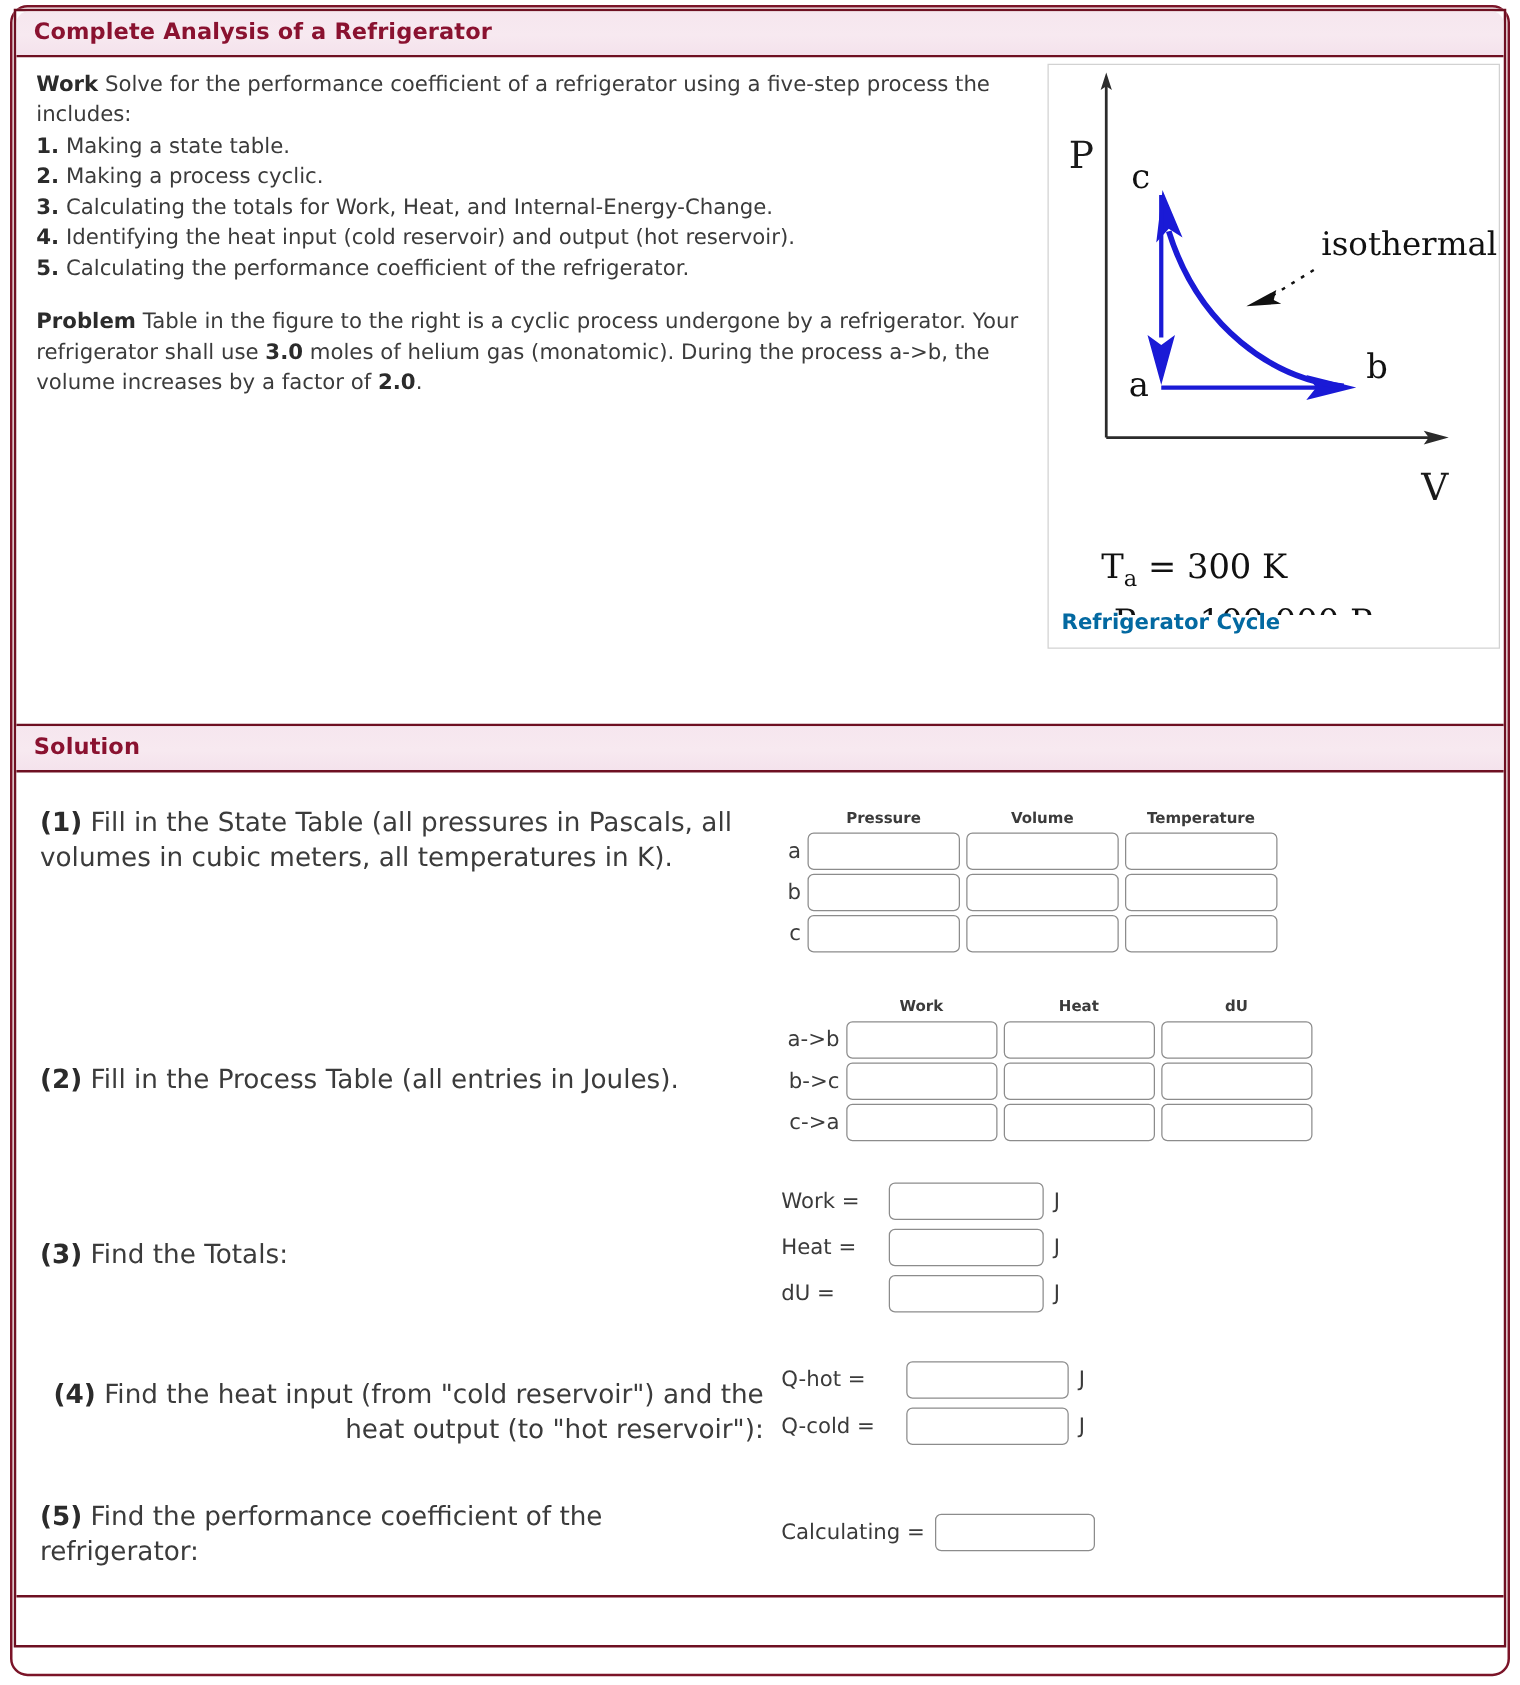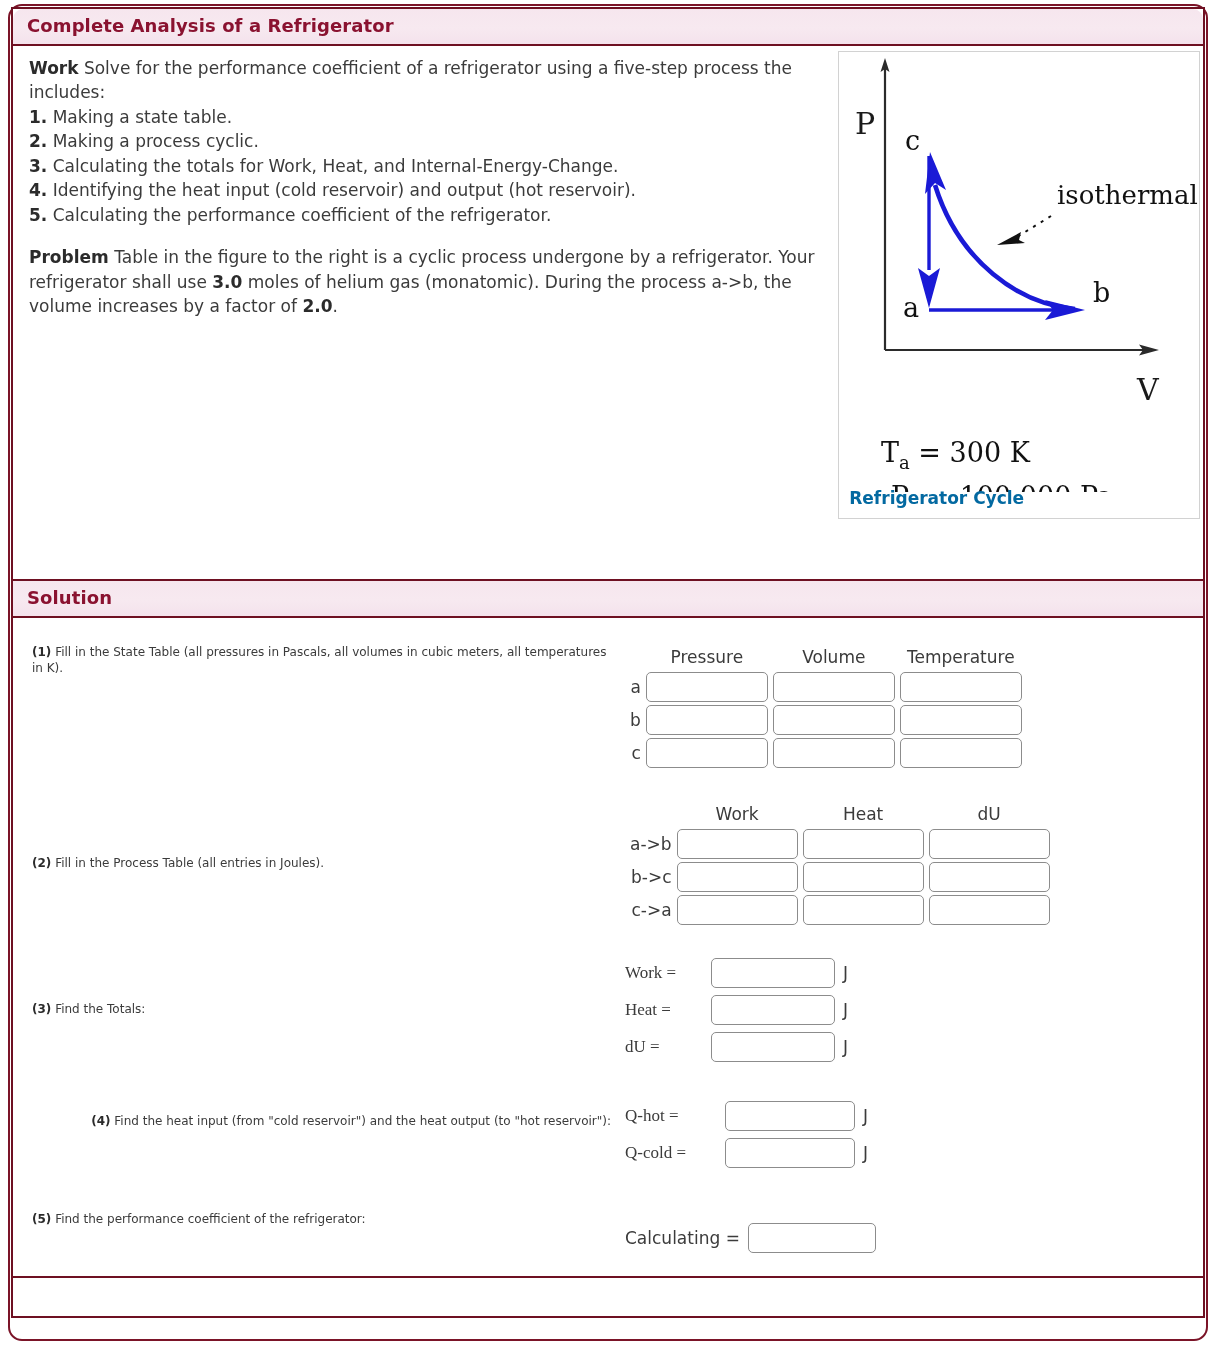--- a/index.html
+++ b/index.html
@@ -97,21 +97,21 @@
   }
   .q-row {
     display: flex;
     align-items: flex-start;
     width: 100%;
   }
   .q-text {
     width: 612px;
     padding-left: 19px;
     padding-right: 14px;
-    font-size: 12px;
+    font-size: 21px;
     line-height: 1.35;
     color: #3b3b3b;
   }
   .q-text b { font-weight: bold; color: #2b2b2b; }
   .q-fields { flex: 1; }
 
   
   input.box {
     font-family: "DejaVu Sans", "Liberation Sans", sans-serif;
     font-size: 15px;
@@ -125,22 +125,22 @@
   }
   input.cell  { width: 122px; }
   input.cell2 { width: 121px; }
   input.tot   { width: 124px; }
   input.qv    { width: 130px; }
   input.coef  { width: 128px; }
 
   
   table.grid { border-collapse: separate; border-spacing: 5px 3px; }
   table.grid th {
-    font-weight: normal;
-    font-size: 17px;
+    font-weight: bold;
+    font-size: 12px;
     color: #3b3b3b;
     text-align: center;
     padding: 0 0 2px 0;
   }
   table.grid td.rowlabel {
     font-size: 17px;
     color: #3b3b3b;
     text-align: right;
     padding-right: 0;
     white-space: nowrap;
@@ -148,21 +148,21 @@
   table.grid td { padding: 0; }
 
   
   .tot-line {
     display: flex;
     align-items: center;
     margin-bottom: 7px;
     font-size: 17px;
     color: #3b3b3b;
   }
-  .tot-line .lbl { width: 86px; font-family: Liberation Serif, serif; }
+  .tot-line .lbl { width: 86px; }
   .tot-line .lbl.wide { width: 100px; }
   .tot-line .unit { margin-left: 8px; }
 
   .coef-line {
     display: flex;
     align-items: center;
     font-size: 17px;
     color: #3b3b3b;
   }
   .coef-line .lbl { margin-right: 8px; }

